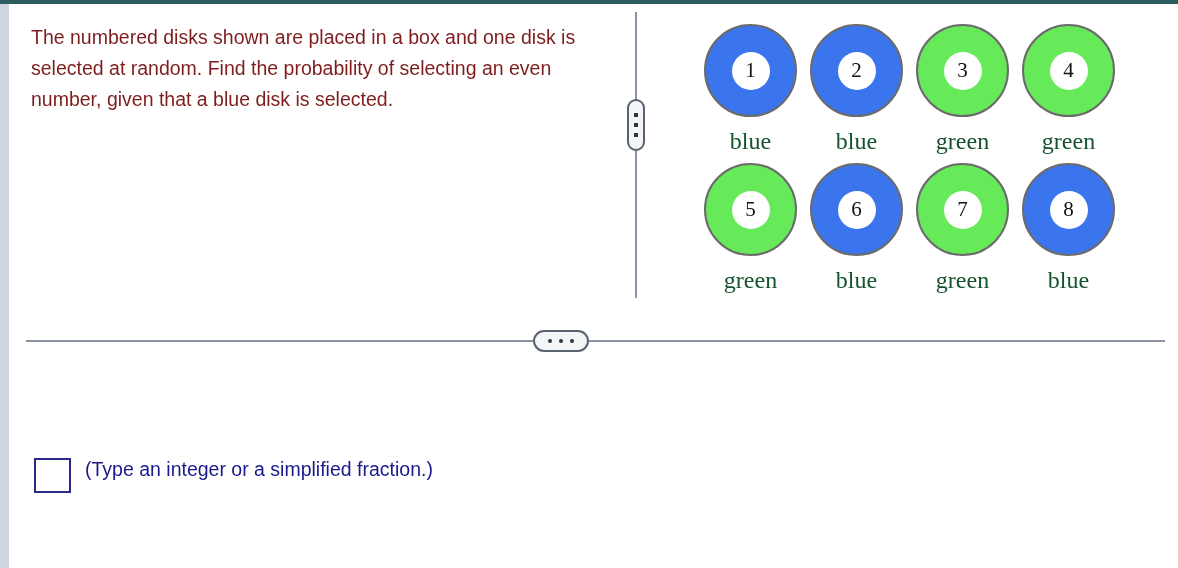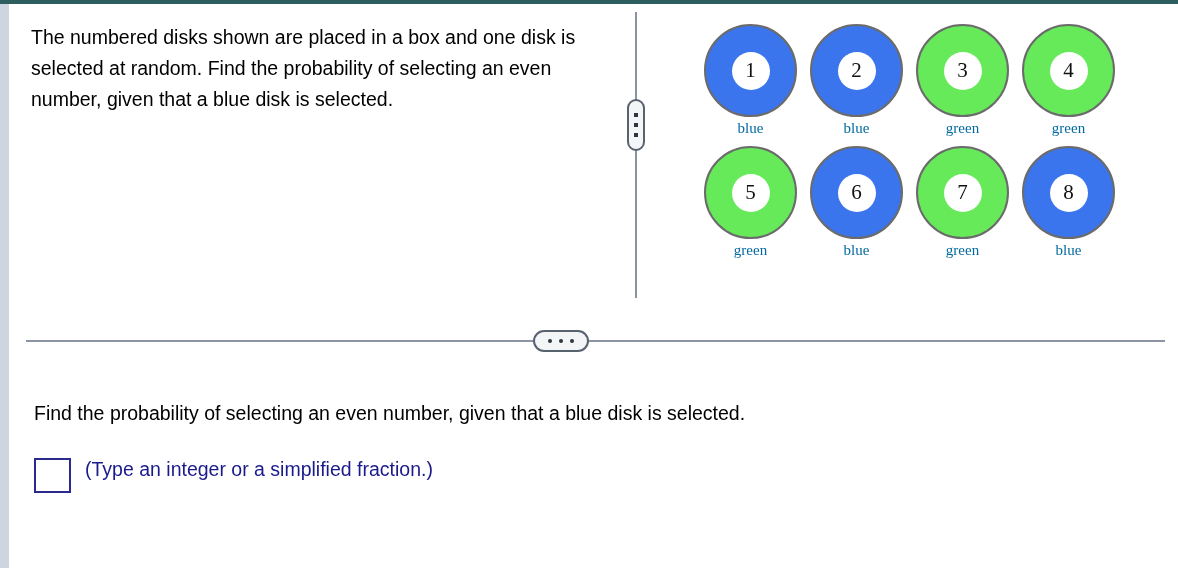--- a/index.html
+++ b/index.html
@@ -41,21 +41,21 @@
 
   #question-panel {
     position: absolute;
     top: 18px;
     left: 22px;
     width: 560px;
   }
   #question-text {
     font-size: 19.5px;
     line-height: 31px;
-    color: #000000;
+    color: #7f1d1d;
     white-space: pre-line;
   }
 
   
   #vsplit-line {
     position: absolute;
     top: 8px;
     left: 626px;
     width: 2px;
     height: 286px;
@@ -120,24 +120,24 @@
     background: #ffffff;
     display: flex;
     align-items: center;
     justify-content: center;
     font-family: "Liberation Serif", serif;
     font-size: 21px;
     color: #111111;
     line-height: 1;
   }
   .disk-label {
-    margin-top: 4px;
+    margin-top: 12px;
     font-family: "Liberation Serif", serif;
-    font-size: 15px;
-    color: #0369a1;
+    font-size: 24px;
+    color: #14532d;
     line-height: 1;
   }
 
   
   #hdiv-line {
     position: absolute;
     top: 340px;
     left: 26px;
     width: 1139px;
     height: 2px;
@@ -285,18 +285,17 @@
 </div>
 
 <div id="hdiv-line"></div>
 <div id="hdiv-handle">
   <span class="dot"></span>
   <span class="dot"></span>
   <span class="dot"></span>
 </div>
 
 <div id="answer-region">
-  <div id="answer-prompt">Find the probability of selecting an even number, given that a blue disk is selected.</div>
   <div id="answer-row">
     <input id="answer-input" type="text" style="">
     <span id="answer-hint">(Type an integer or a simplified fraction.)</span>
   </div>
 </div>
 
 </body></html>

